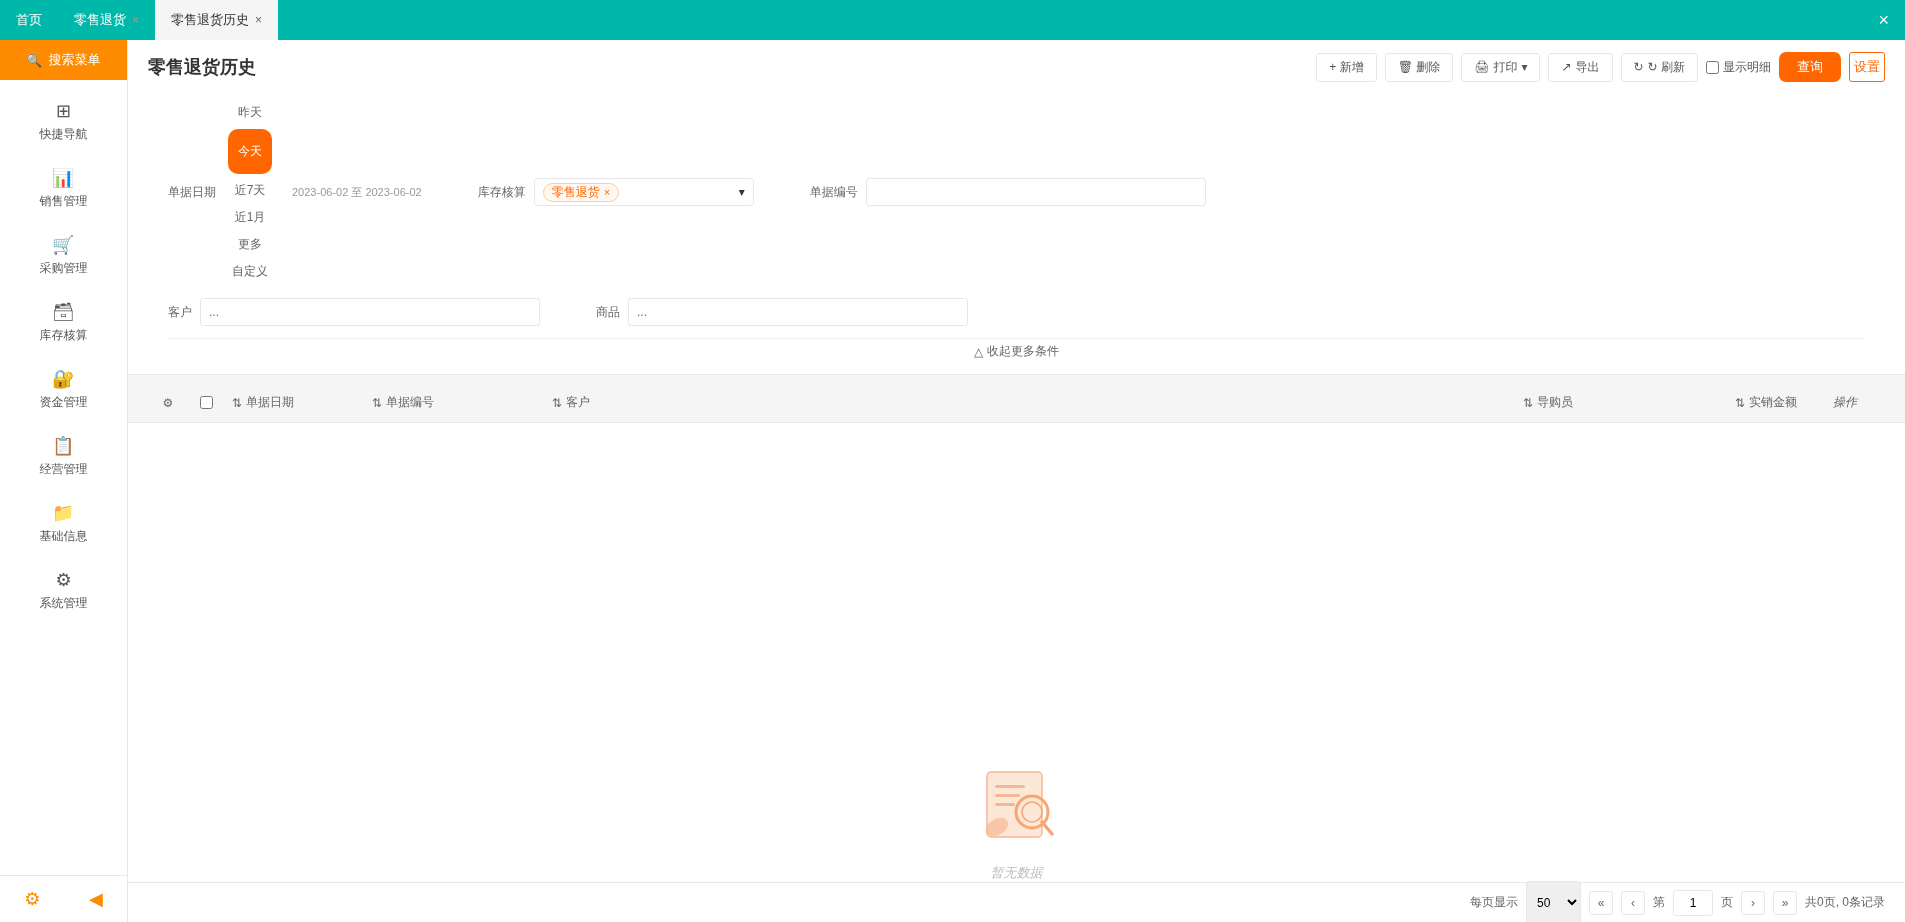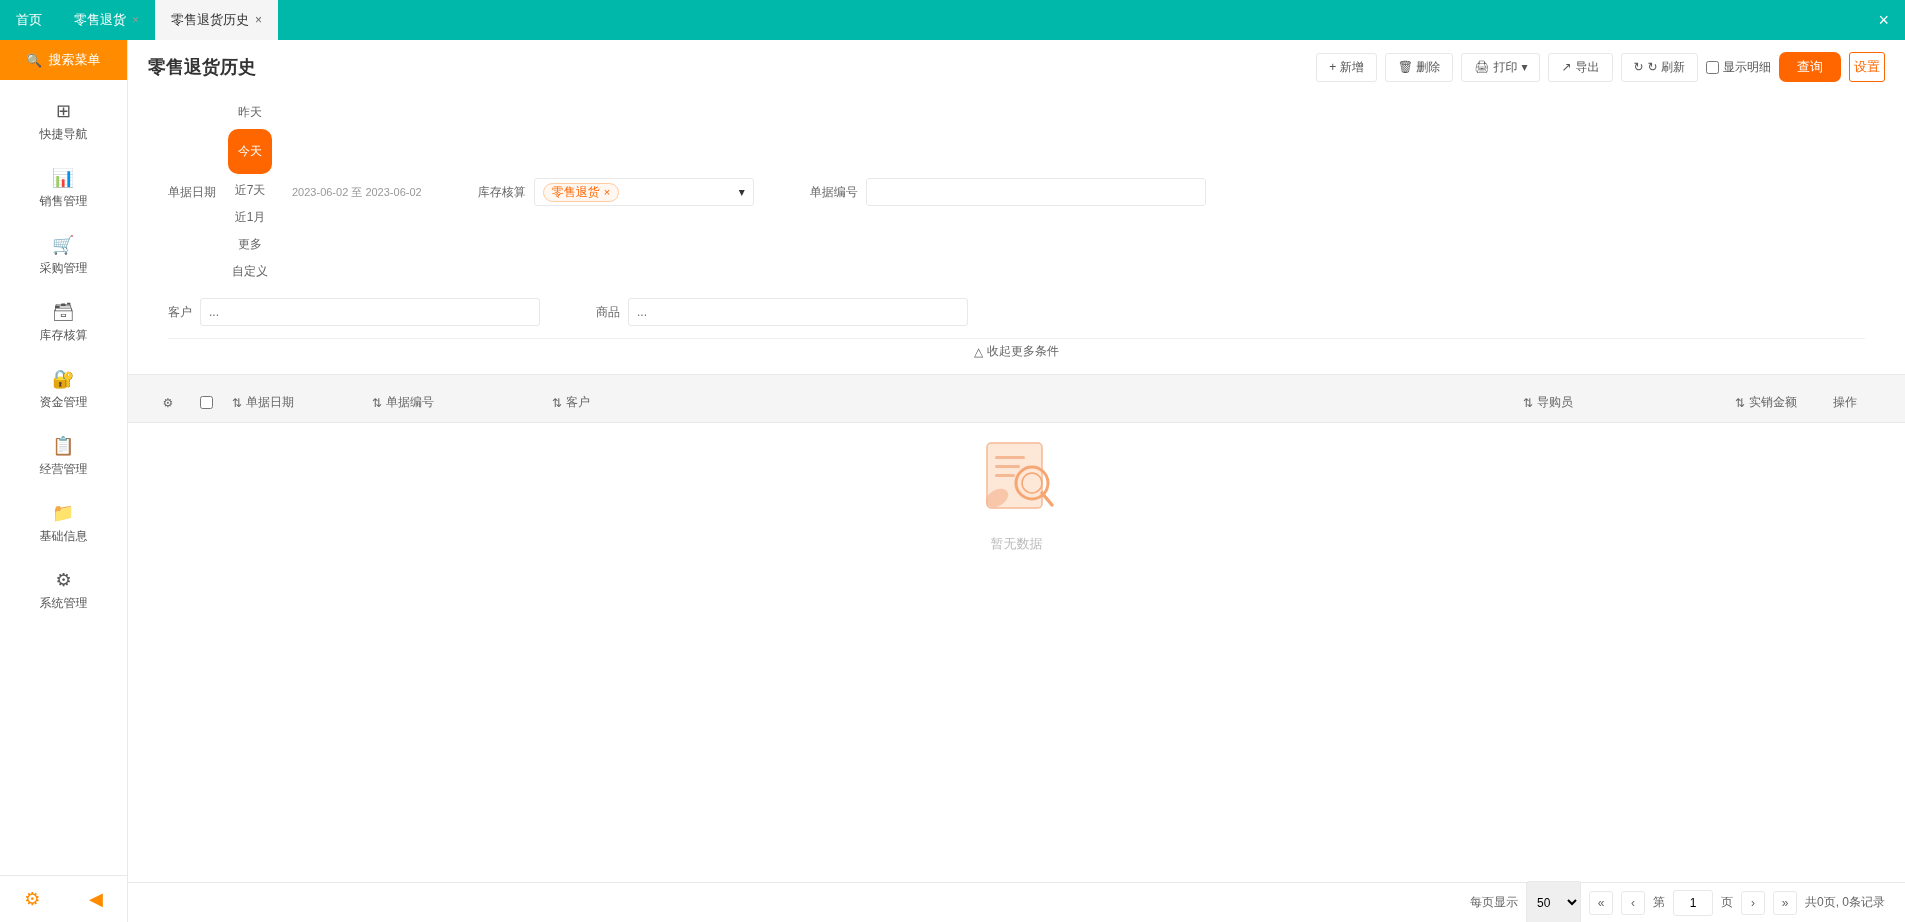--- a/index.html
+++ b/index.html
@@ -300,29 +300,30 @@
       gap: 4px;
       padding: 0 8px;
     }
     .th-cell.settings { width: 40px; justify-content: center; }
     .th-cell.checkbox { width: 36px; justify-content: center; }
     .th-cell.date { flex: 0 0 140px; }
     .th-cell.bill-no { flex: 0 0 180px; }
     .th-cell.customer { flex: 1; }
     .th-cell.guide { flex: 0 0 150px; }
     .th-cell.amount { flex: 0 0 140px; justify-content: flex-end; }
-    .th-cell.ops { flex: 0 0 80px; justify-content: center; }
+    .th-cell.ops { flex: 0 0 80px; justify-content: center; font-style: italic; }
 
     .table-body {
       flex: 1;
       display: flex;
       align-items: center;
-      justify-content: flex-start;
+      justify-content: flex-end;
       flex-direction: column;
       gap: 12px;
+      font-style: italic;
     }
     .empty-text {
       font-size: 13px;
       color: #bbb;
     }
 
     
     .pagination {
       display: flex;
       align-items: center;

